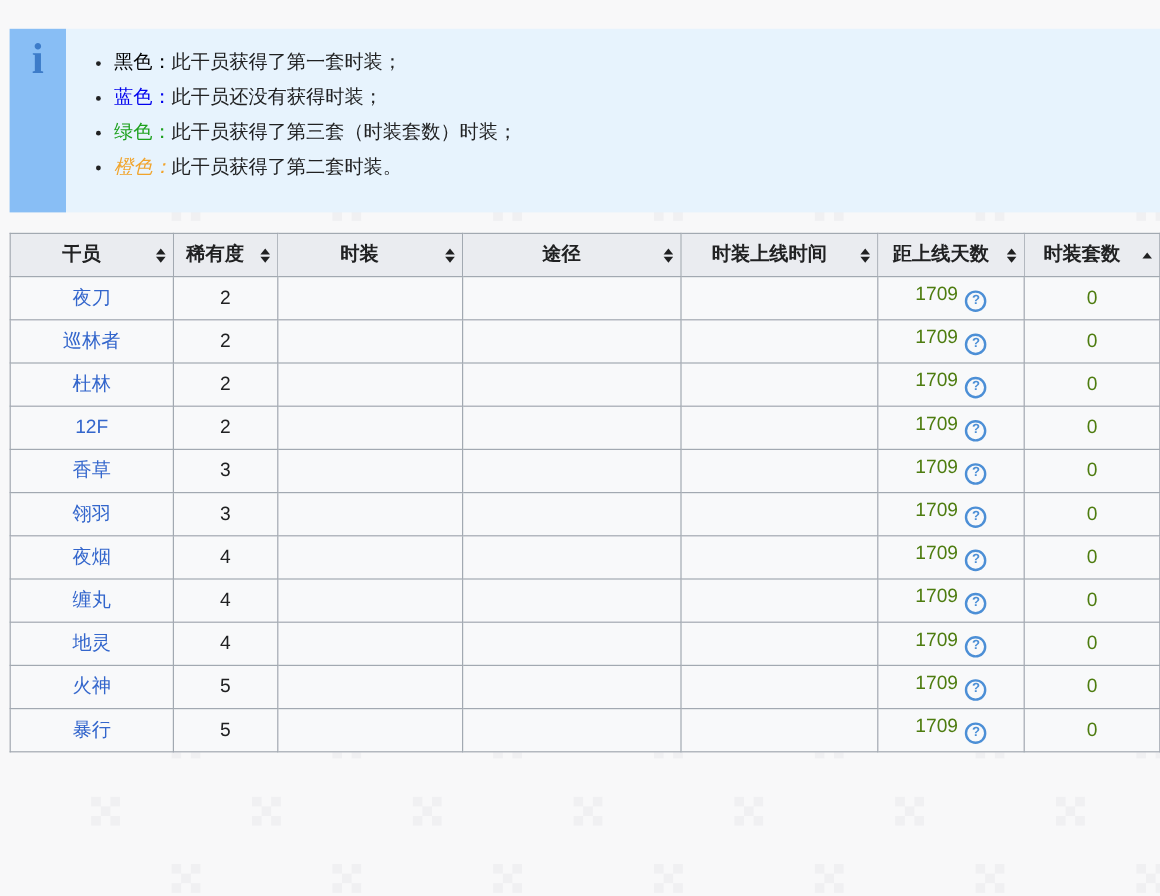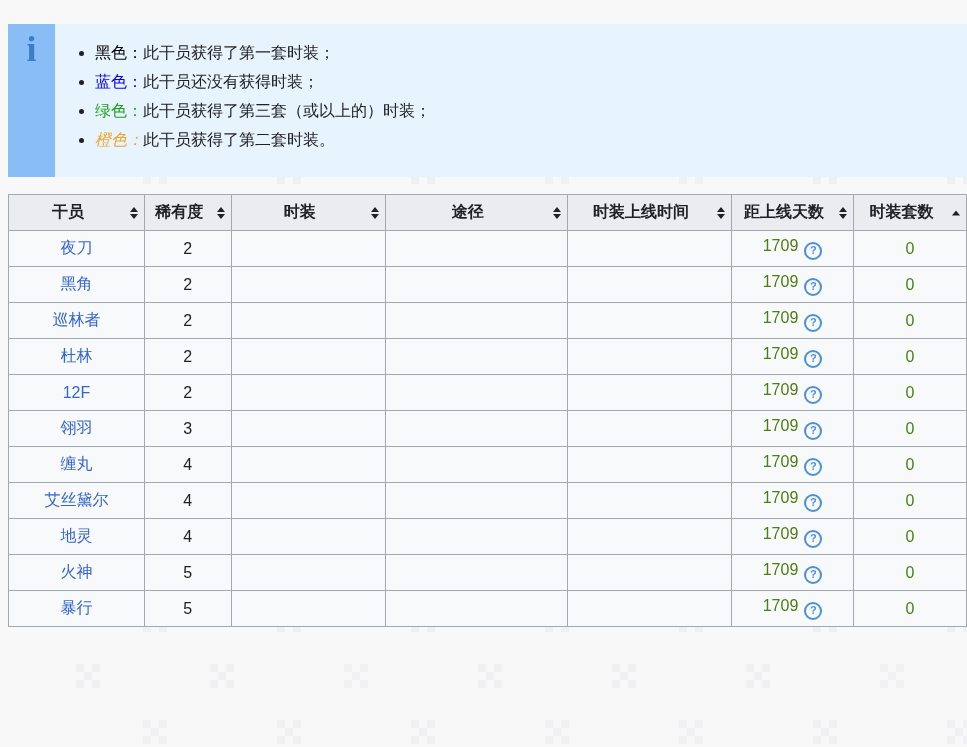--- a/index.html
+++ b/index.html
@@ -176,21 +176,21 @@
 <div id="content">
 
   <div class="infobox">
     <div class="infobox-strip">
       <span class="infobox-i">i</span>
     </div>
     <div class="infobox-body">
       <ul class="infobox-list">
           <li><span class="legend-term" style="color: rgb(0, 0, 0);">黑色：</span><span>此干员获得了第一套时装；</span></li>
           <li><span class="legend-term" style="color: rgb(0, 0, 238);">蓝色：</span><span>此干员还没有获得时装；</span></li>
-          <li><span class="legend-term" style="color: rgb(30, 161, 30);">绿色：</span><span>此干员获得了第三套（或以上的）时装；</span></li>
+          <li><span class="legend-term" style="color: rgb(30, 161, 30);">绿色：</span><span>此干员获得了第三套（时装套数）时装；</span></li>
           <li><span class="legend-term" style="color: rgb(241, 164, 44); font-style: italic;">橙色：</span><span>此干员获得了第二套时装。</span></li>
         </ul>
     </div>
   </div>
 
   <table class="wikitable">
     <colgroup>
       <col class="c0">
         <col class="c1">
         <col class="c2">
@@ -234,29 +234,20 @@
         <tr>
           <td><a class="op-link" href="#">夜刀</a></td>
           <td>2</td>
           <td></td>
           <td></td>
           <td></td>
           <td><span class="orange-text">1709</span><span class="q-icon">?</span></td>
           <td class="orange-text">0</td>
         </tr>
         <tr>
-          <td><a class="op-link" href="#">黑角</a></td>
-          <td>2</td>
-          <td></td>
-          <td></td>
-          <td></td>
-          <td><span class="orange-text">1709</span><span class="q-icon">?</span></td>
-          <td class="orange-text">0</td>
-        </tr>
-        <tr>
           <td><a class="op-link" href="#">巡林者</a></td>
           <td>2</td>
           <td></td>
           <td></td>
           <td></td>
           <td><span class="orange-text">1709</span><span class="q-icon">?</span></td>
           <td class="orange-text">0</td>
         </tr>
         <tr>
           <td><a class="op-link" href="#">杜林</a></td>
@@ -270,39 +261,48 @@
         <tr>
           <td><a class="op-link" href="#">12F</a></td>
           <td>2</td>
           <td></td>
           <td></td>
           <td></td>
           <td><span class="orange-text">1709</span><span class="q-icon">?</span></td>
           <td class="orange-text">0</td>
         </tr>
         <tr>
+          <td><a class="op-link" href="#">香草</a></td>
+          <td>3</td>
+          <td></td>
+          <td></td>
+          <td></td>
+          <td><span class="orange-text">1709</span><span class="q-icon">?</span></td>
+          <td class="orange-text">0</td>
+        </tr>
+        <tr>
           <td><a class="op-link" href="#">翎羽</a></td>
           <td>3</td>
           <td></td>
           <td></td>
           <td></td>
           <td><span class="orange-text">1709</span><span class="q-icon">?</span></td>
           <td class="orange-text">0</td>
         </tr>
         <tr>
+          <td><a class="op-link" href="#">夜烟</a></td>
+          <td>4</td>
+          <td></td>
+          <td></td>
+          <td></td>
+          <td><span class="orange-text">1709</span><span class="q-icon">?</span></td>
+          <td class="orange-text">0</td>
+        </tr>
+        <tr>
           <td><a class="op-link" href="#">缠丸</a></td>
-          <td>4</td>
-          <td></td>
-          <td></td>
-          <td></td>
-          <td><span class="orange-text">1709</span><span class="q-icon">?</span></td>
-          <td class="orange-text">0</td>
-        </tr>
-        <tr>
-          <td><a class="op-link" href="#">艾丝黛尔</a></td>
           <td>4</td>
           <td></td>
           <td></td>
           <td></td>
           <td><span class="orange-text">1709</span><span class="q-icon">?</span></td>
           <td class="orange-text">0</td>
         </tr>
         <tr>
           <td><a class="op-link" href="#">地灵</a></td>
           <td>4</td>

